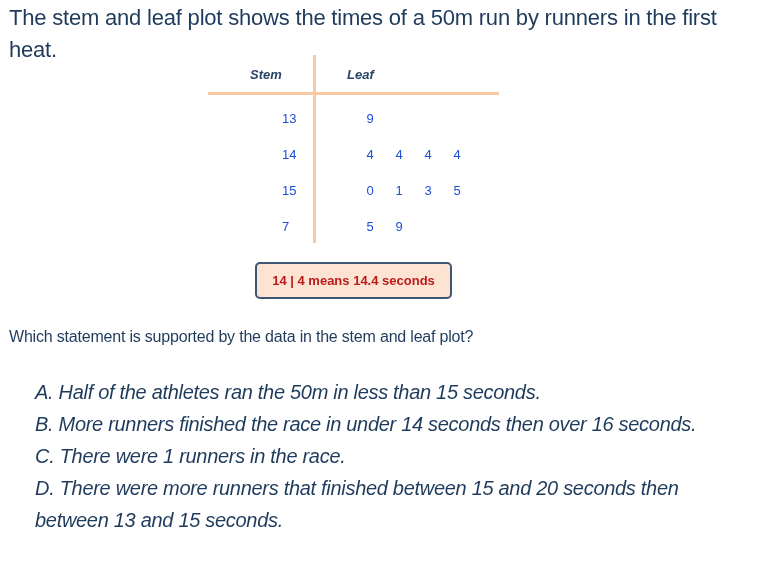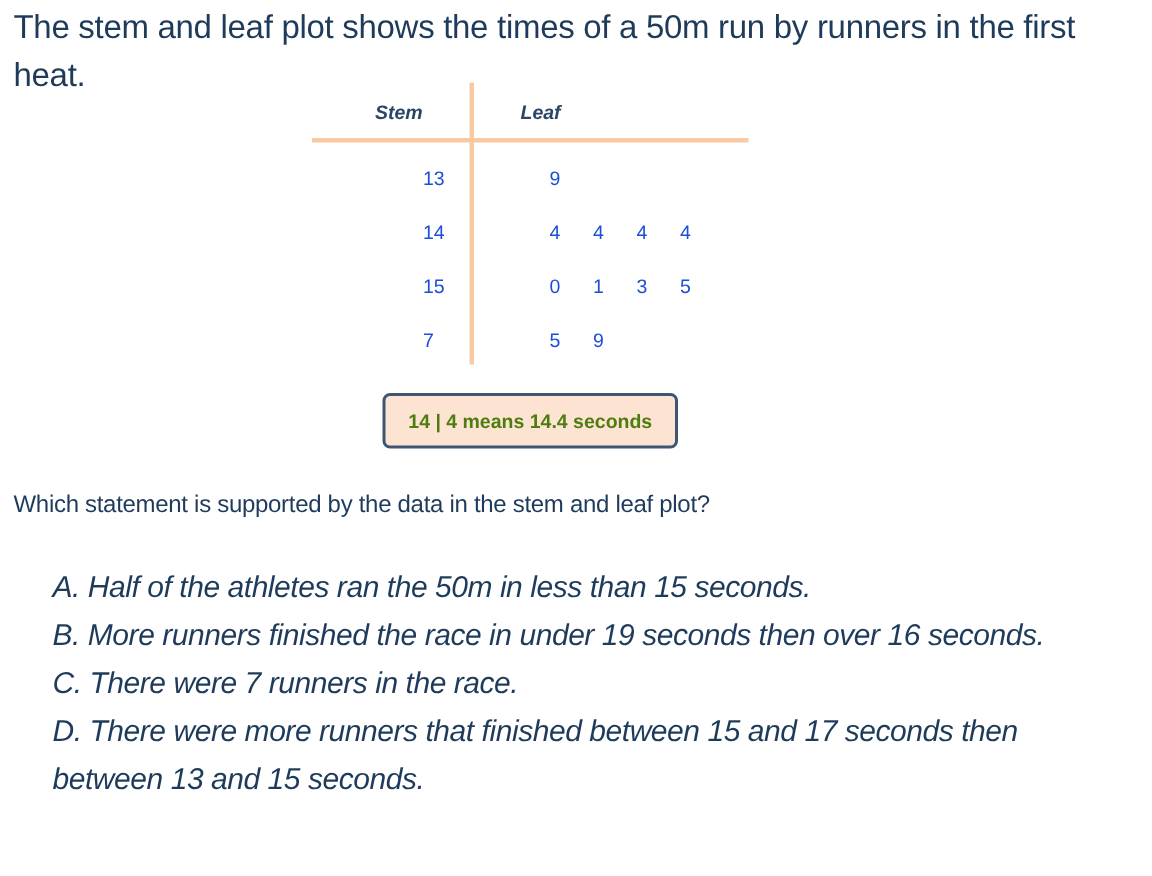--- a/index.html
+++ b/index.html
@@ -79,21 +79,21 @@
       left: 255px;
       top: 262px;
       width: 197px;
       height: 37px;
       box-sizing: border-box;
       border: 2px solid #3d5673;
       border-radius: 5px;
       background: #fde4d2;
       font-size: 13px;
       font-weight: bold;
-      color: #4d7c0f;
+      color: #b91c1c;
       display: flex;
       align-items: center;
       justify-content: center;
     }
     .question {
       position: absolute;
       left: 9px;
       top: 322px;
       font-size: 16px;
       line-height: 30px;
@@ -153,16 +153,16 @@
 
   <div class="key-box">
     <span>14 | 4 means 14.4 seconds</span>
   </div>
 </div>
 
 <div class="question">Which statement is supported by the data in the stem and leaf plot?</div>
 
 <div class="options">
   <span class="option">A. Half of the athletes ran the 50m in less than 15 seconds.</span>
-  <span class="option">B. More runners finished the race in under 19 seconds then over 16 seconds.</span>
-  <span class="option">C. There were 7 runners in the race.</span>
-  <span class="option">D. There were more runners that finished between 15 and 17 seconds then between 13 and 15 seconds.</span>
+  <span class="option">B. More runners finished the race in under 14 seconds then over 16 seconds.</span>
+  <span class="option">C. There were 1 runners in the race.</span>
+  <span class="option">D. There were more runners that finished between 15 and 20 seconds then between 13 and 15 seconds.</span>
 </div>
 
 </body></html>

